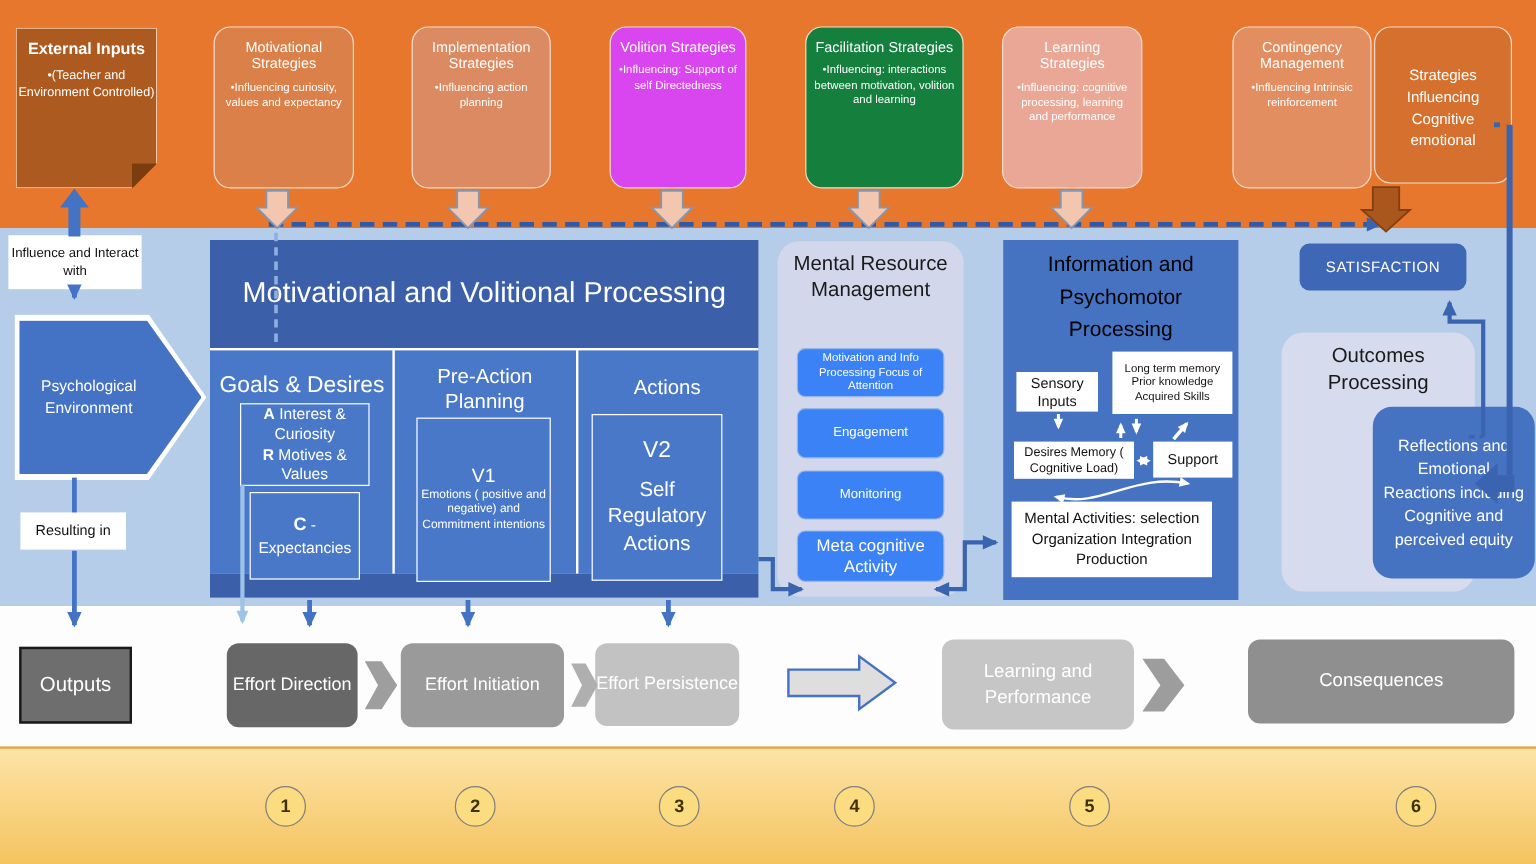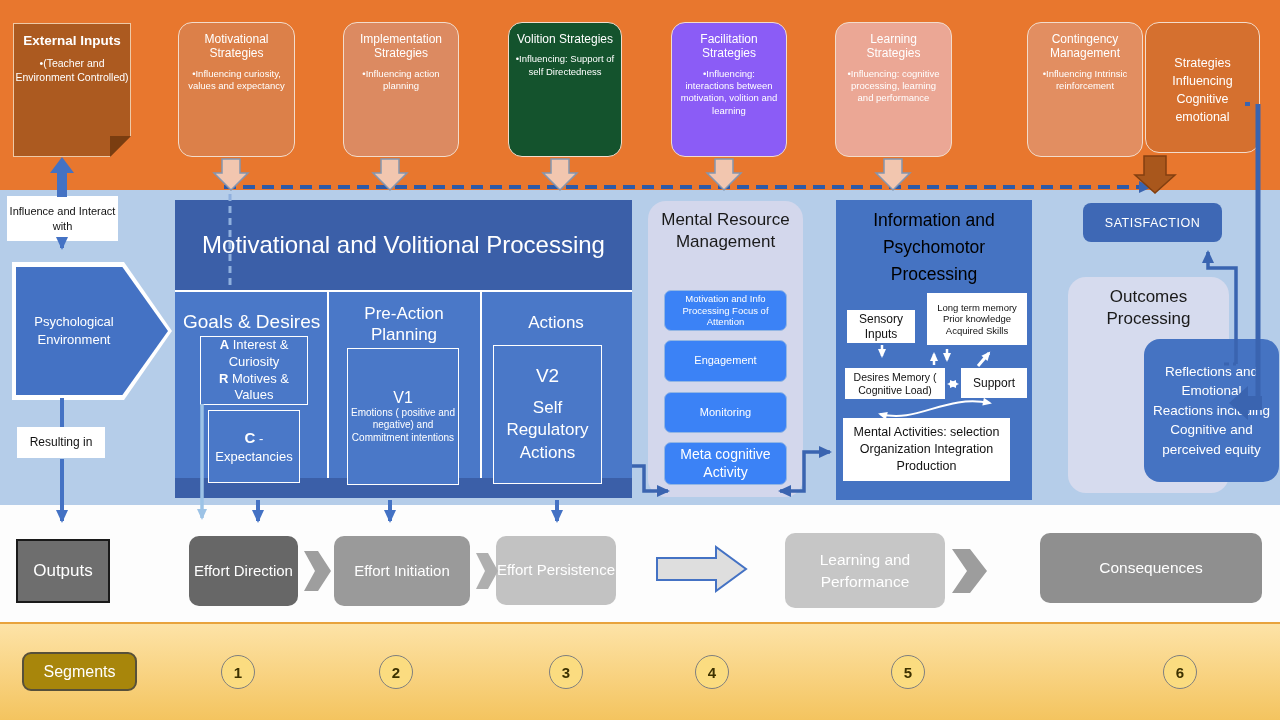--- a/index.html
+++ b/index.html
@@ -79,26 +79,26 @@
   <div class="abs sbox z10" style="left:178px;top:22px;width:117px;height:135px;background:#DC8049;">
     <div class="t">Motivational Strategies</div>
     <div class="b">•Influencing curiosity, values and expectancy</div>
   </div>
 
   <div class="abs sbox z10" style="left:343px;top:22px;width:116px;height:135px;background:#DC8A61;">
     <div class="t">Implementation Strategies</div>
     <div class="b">•Influencing action planning</div>
   </div>
 
-  <div class="abs sbox z10" style="left:508px;top:22px;width:114px;height:135px;background:#14532d;">
+  <div class="abs sbox z10" style="left:508px;top:22px;width:114px;height:135px;background:#d946ef;">
     <div class="t">Volition Strategies</div>
     <div class="b">•Influencing: Support of self Directedness</div>
   </div>
 
-  <div class="abs sbox z10" style="left:671px;top:22px;width:116px;height:135px;background:#8b5cf6;">
+  <div class="abs sbox z10" style="left:671px;top:22px;width:132px;height:135px;background:#15803d;">
     <div class="t">Facilitation Strategies</div>
     <div class="b">•Influencing: interactions between motivation, volition and learning</div>
   </div>
 
   <div class="abs sbox z10" style="left:835px;top:22px;width:117px;height:135px;background:#EBA795;">
     <div class="t">Learning Strategies</div>
     <div class="b">•Influencing: cognitive processing, learning and performance</div>
   </div>
 
   <div class="abs sbox z10" style="left:1027px;top:22px;width:116px;height:135px;background:#E28E61;">
@@ -171,21 +171,20 @@
     <div style="width:120px;">Reflections and Emotional Reactions including Cognitive and perceived equity</div>
   </div>
 
   <div class="abs gray-sq flexc z10" style="left:16px;top:539px;width:94px;height:64px;font-size:17px;">Outputs</div>
   <div class="abs gray-r flexc z10" style="left:189px;top:536px;width:109px;height:70px;background:#676767;font-size:15px;line-height:1.35;">Effort Direction</div>
   <div class="abs gray-r flexc z10" style="left:334px;top:536px;width:136px;height:70px;background:#9A9A9A;font-size:15px;line-height:1.35;">Effort Initiation</div>
   <div class="abs gray-r flexc z10" style="left:496px;top:536px;width:120px;height:69px;background:#C2C2C2;font-size:15px;line-height:1.35;">Effort Persistence</div>
   <div class="abs gray-r flexc z10" style="left:785px;top:533px;width:160px;height:75px;background:#C6C6C6;font-size:15.5px;line-height:1.4;">Learning and Performance</div>
   <div class="abs gray-r flexc z10" style="left:1040px;top:533px;width:222px;height:70px;background:#8F8F8F;font-size:15.5px;">Consequences</div>
 
-  <div class="abs seg-btn flexc z10" style="left:22px;top:652px;width:115px;height:39px;font-size:16px;">Segments</div>
   <div class="abs seg-circle z10" style="left:221px;top:655px;">
     <span>1</span>
     </div>
   <div class="abs seg-circle z10" style="left:379px;top:655px;">
     <span>2</span>
     </div>
   <div class="abs seg-circle z10" style="left:549px;top:655px;">
     <span>3</span>
     </div>
   <div class="abs seg-circle z10" style="left:695px;top:655px;">

